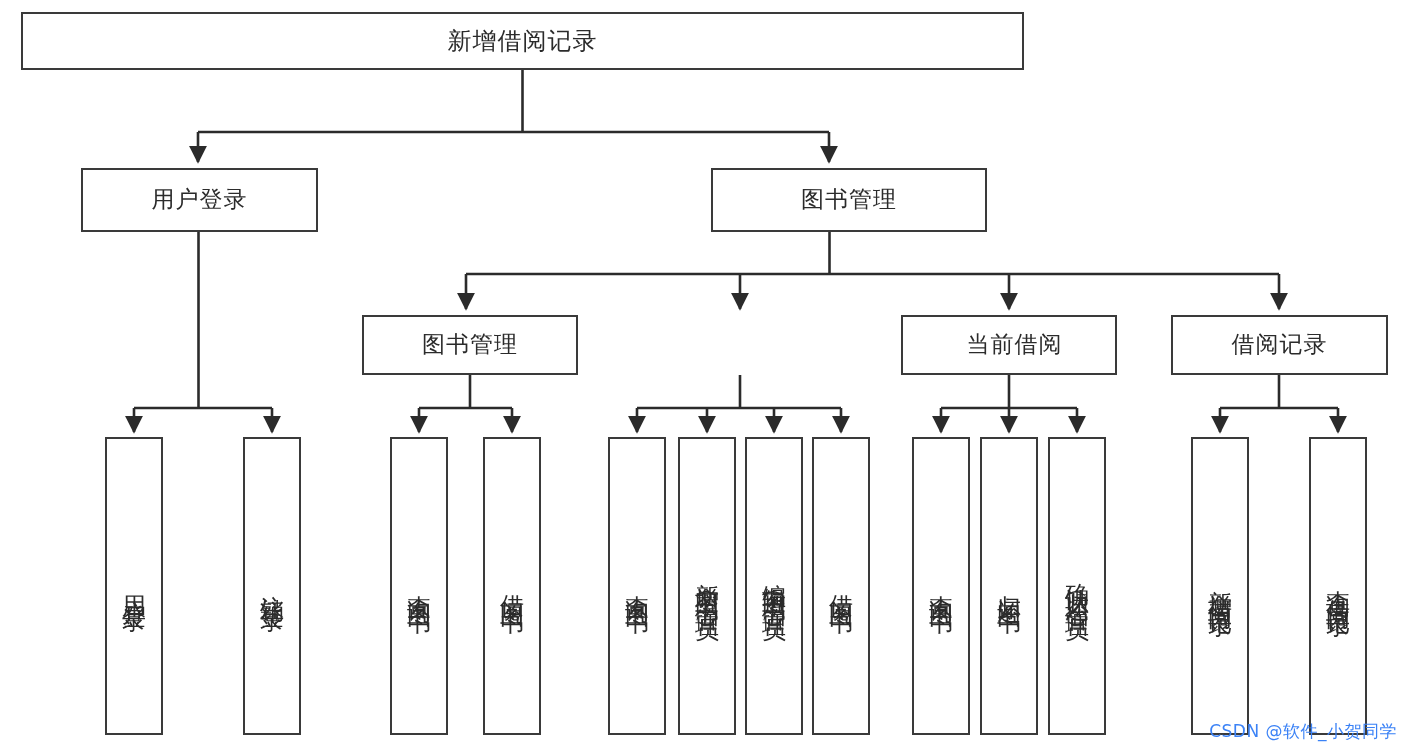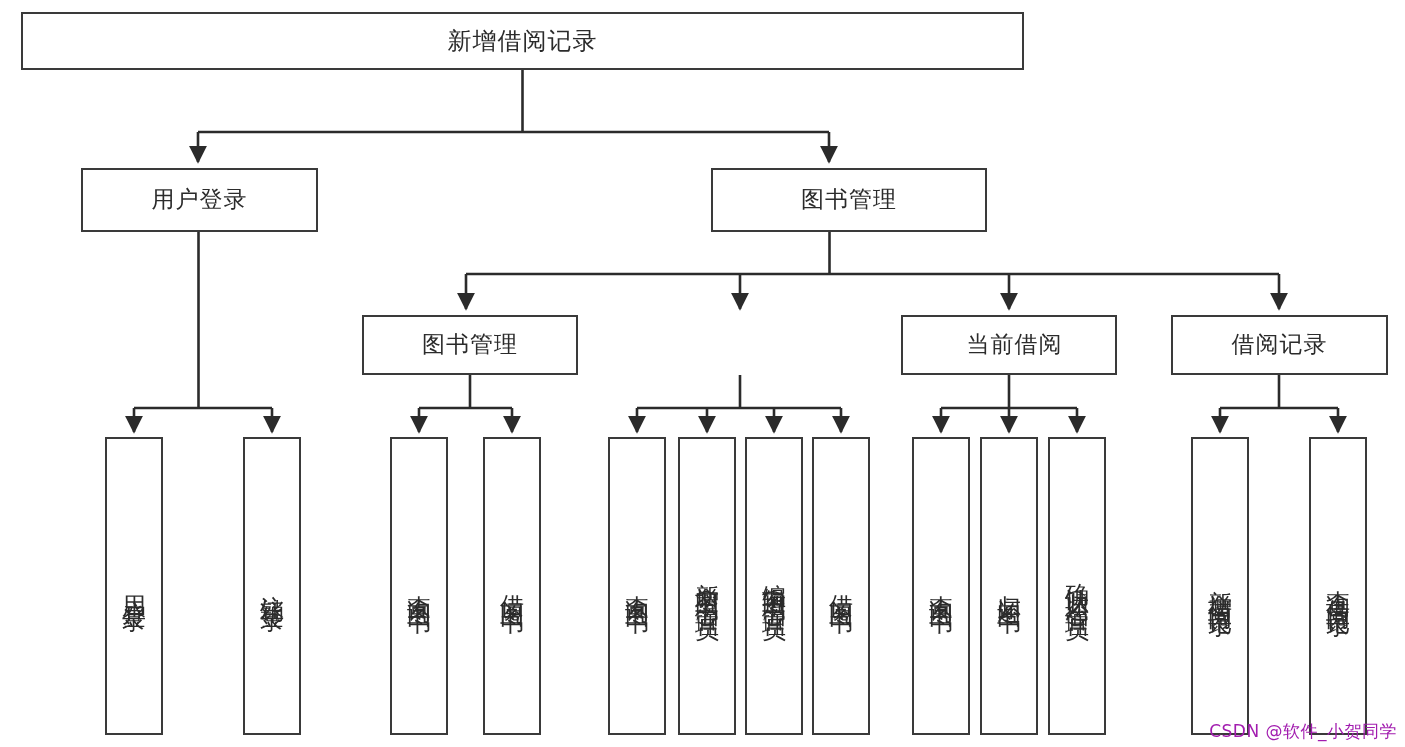--- a/index.html
+++ b/index.html
@@ -41,21 +41,21 @@
     letter-spacing:5px;
     white-space:nowrap;
     max-height:100%;
   }
 
   #watermark{
     position:absolute;
     right:8px;
     bottom:4px;
     font-size:17px;
-    color:#a21caf;
+    color:#3b82f6;
     letter-spacing:0.5px;
     white-space:nowrap;
     pointer-events:none;
   }
 </style>
 </head>
 <body>
 
 <div id="diagram">
 

